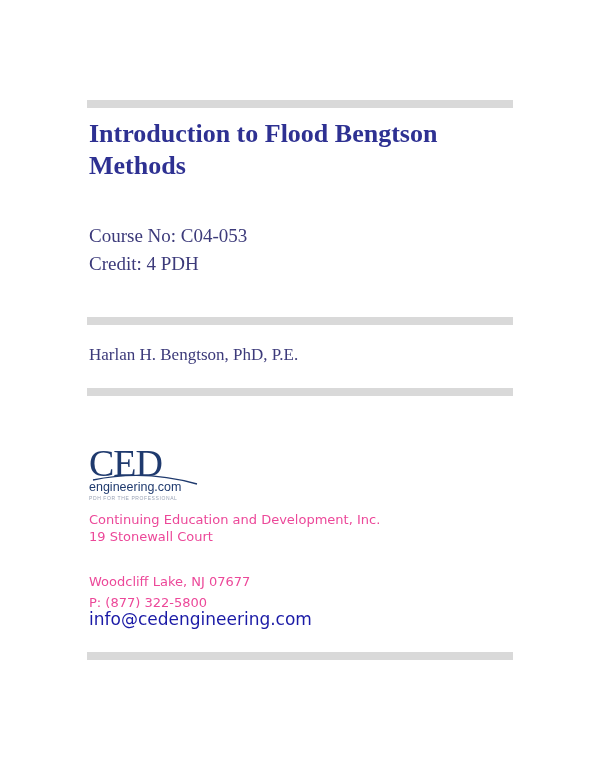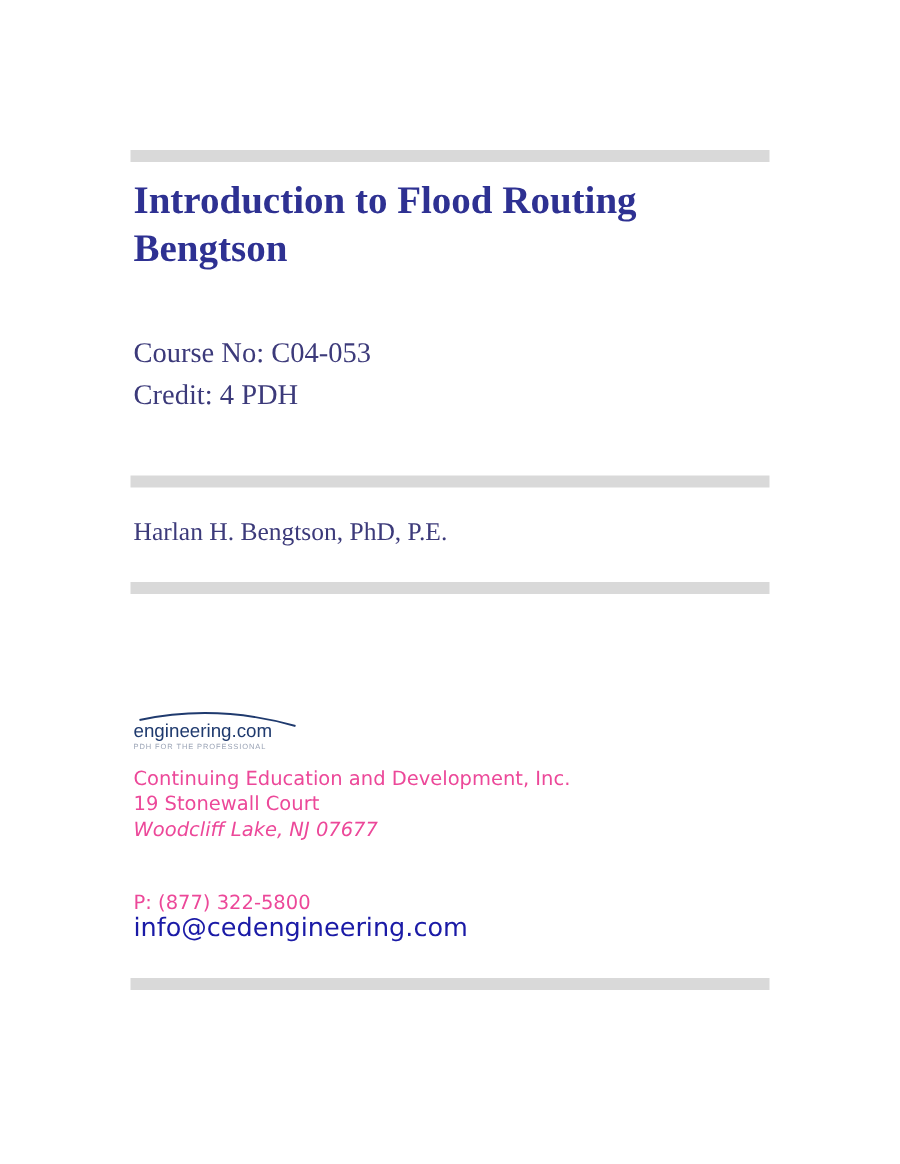--- a/index.html
+++ b/index.html
@@ -23,39 +23,40 @@
     .addr { position: absolute; left: 89px; font-family: "DejaVu Sans", sans-serif;
       font-size: 13px; color: #ec4899; white-space: nowrap; line-height: 17px; }
     .email { position: absolute; left: 89px; top: 611px; font-family: "DejaVu Sans", sans-serif;
       font-size: 17px; color: #1a1aa6; white-space: nowrap; line-height: 17px; text-decoration: none; }
   </style>
 </head>
 <body>
 
 <div class="bar" style="top:100px;"></div>
 
-<h1 class="title">Introduction to Flood Routing Bengtson</h1>
+<h1 class="title">Introduction to Flood Bengtson Methods</h1>
 
 <div class="serif-line" style="top:225px;text-align:center;">Course No: C04-053</div>
 <div class="serif-line" style="top:253px;font-family:Liberation Serif, serif;">Credit: 4 PDH</div>
 
 <div class="bar" style="top:317px;"></div>
 
 <div class="author">Harlan H. Bengtson, PhD, P.E.</div>
 
 <div class="bar" style="top:388px;"></div>
 
 <div class="logo">
   <svg width="115" height="50">
     <path d="M4 33 Q 55 22 108 37" stroke="#1f3a6e" stroke-width="1.3" fill="none"></path>
   </svg>
+  <span class="ced">CED</span>
   <span class="eng">engineering.com</span>
   <span class="tag">PDH FOR THE PROFESSIONAL</span>
 </div>
 
 <div class="addr" style="top:511px;">Continuing Education and Development, Inc.</div>
 <div class="addr" style="top:528px;">19 Stonewall Court</div>
-<div class="addr" style="top:545px;font-style:italic;">Woodcliff Lake, NJ 07677</div>
+<div class="addr" style="top:573px;">Woodcliff Lake, NJ 07677</div>
 
 <div class="addr" style="top:594px;">P: (877) 322-5800</div>
 <a class="email">info@cedengineering.com</a>
 
 <div class="bar" style="top:652px;"></div>
 
 </body></html>

